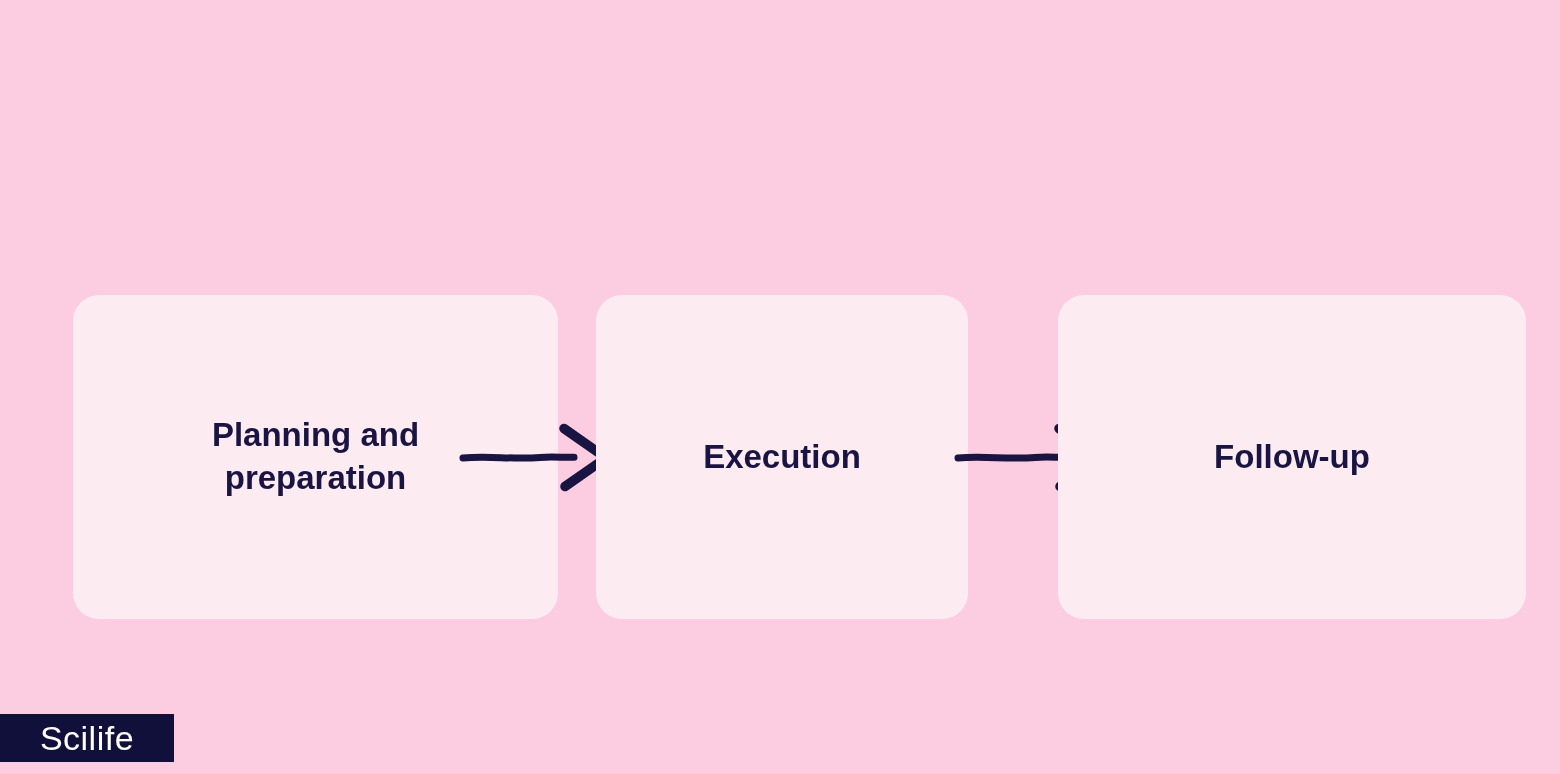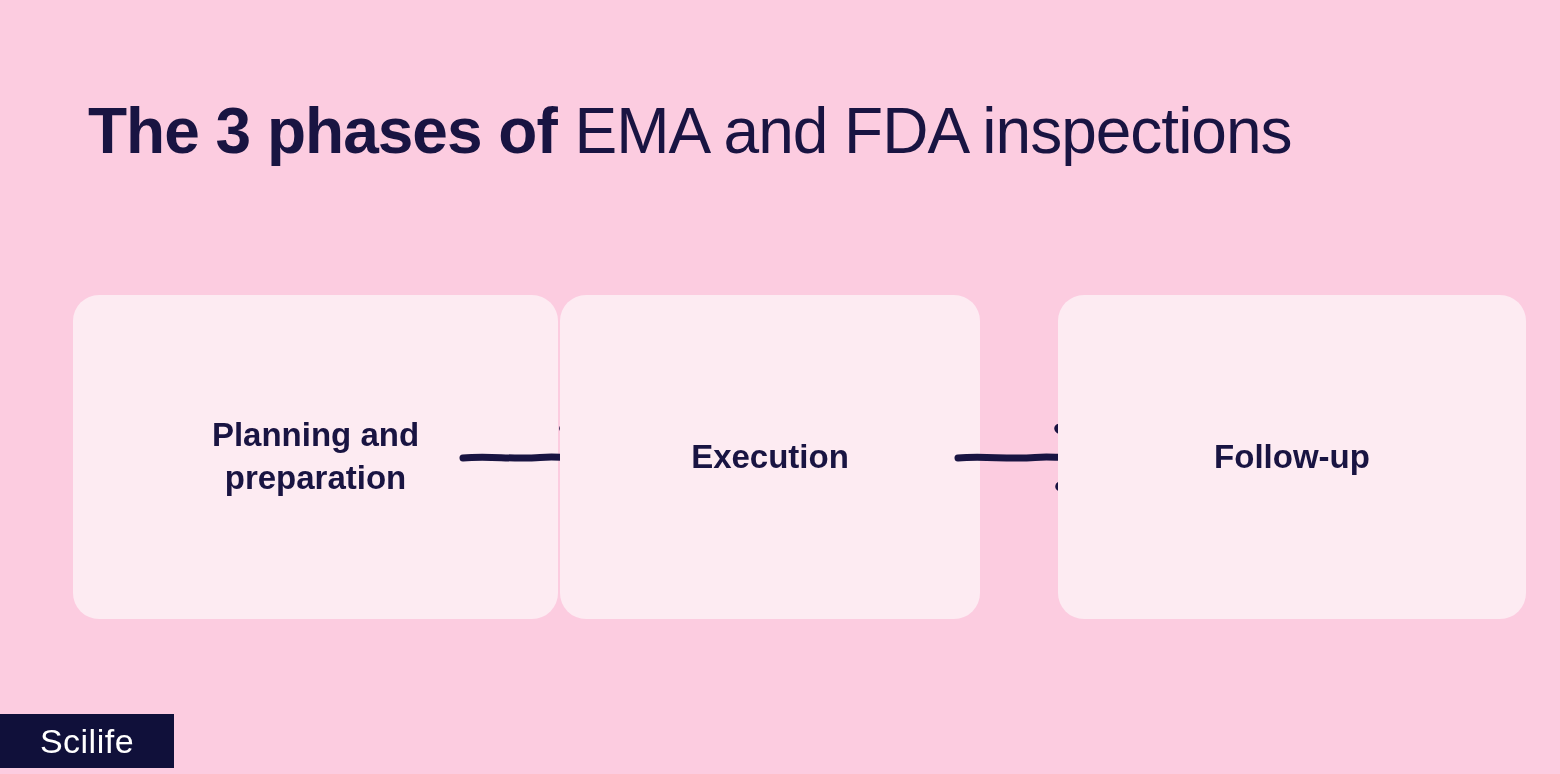--- a/index.html
+++ b/index.html
@@ -36,21 +36,21 @@
     position: absolute;
     top: 295px;
     height: 324px;
     background: var(--card);
     border-radius: 26px;
     display: flex;
     align-items: center;
     justify-content: center;
   }
   .card-1 { left: 73px;   width: 485px; }
-  .card-2 { left: 560px;  width: 420px; }
+  .card-2 { left: 596px;  width: 372px; }
   .card-3 { left: 1058px; width: 468px; }
   .card-label {
     font-size: 33px;
     font-weight: 700;
     line-height: 1.3;
     text-align: center;
     white-space: pre-line;
     color: var(--ink);
   }
   .arrow {
@@ -68,39 +68,38 @@
     stroke-linejoin: round;
   }
   .arrow .shaft  { stroke-width: 7; }
   .arrow .shaft2 { stroke-width: 3.2; }
   .arrow .head   { stroke-width: 9.5; }
   .logo {
     position: absolute;
     left: 0;
     top: 714px;
     width: 174px;
-    height: 54px;
+    height: 48px;
     background: var(--logo-bg);
     display: flex;
     align-items: center;
     justify-content: center;
   }
   .logo-text {
     color: var(--logo-text);
     font-size: 34px;
     font-weight: 400;
     letter-spacing: 0.5px;
   }
 </style>
 </head>
 <body>
 
 <div class="canvas">
 
-  <h1 class="title"><span class="t-bold">The 3 phases of</span><span class="t-regular">EMA and FDA inspections</span></h1>
 
   <div class="card card-1">
     <span class="card-label">Planning and
 preparation</span>
   </div>
 
   <svg class="arrow arrow-1" viewBox="0 0 152 76" aria-hidden="true">
     <path class="shaft" d="M5,39 C30,36.6 55,40.6 82,38.4 C96,37.3 106,38.8 116,38.2"></path>
     <path class="shaft2" d="M38,38.4 C60,40 78,37.4 98,38.8"></path>
     <path class="head" d="M106,9.5 L148,38.8 L107,67.5"></path>

